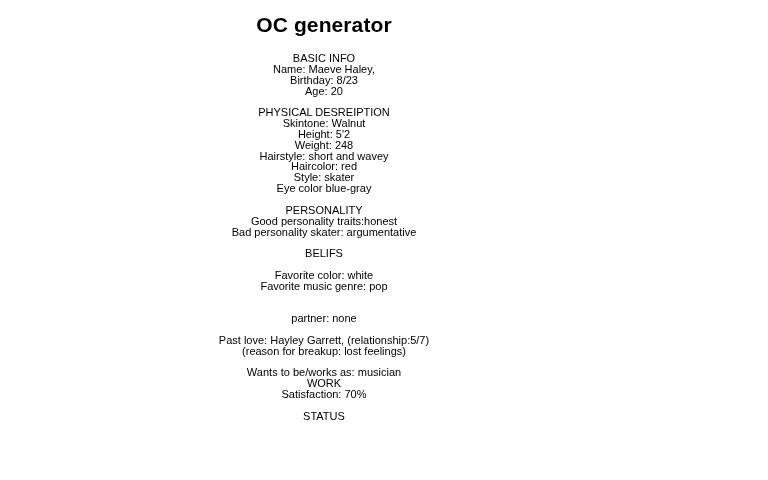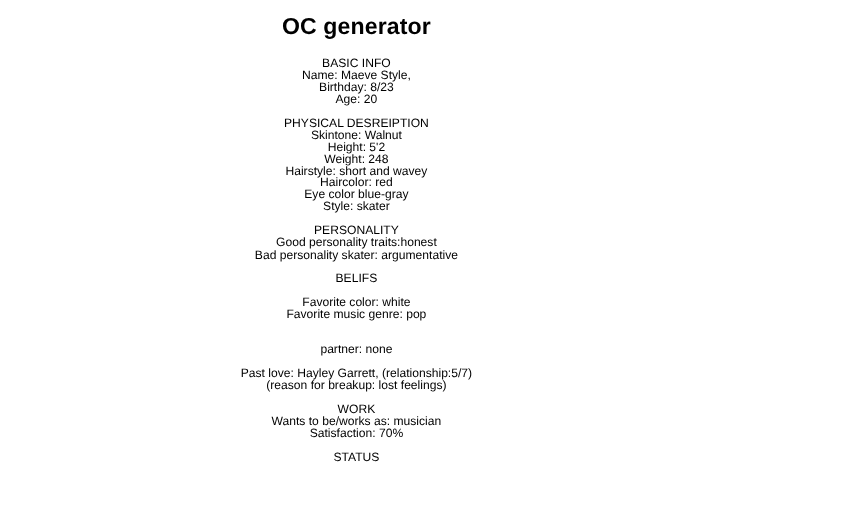--- a/index.html
+++ b/index.html
@@ -71,34 +71,34 @@
 
 <div class="page">
 
   <h1 class="page-title">OC generator</h1>
 
   <div class="spacer-top"></div>
 
   <div class="body-block" id="sections-root">
       <div class="section">
         <span class="line">BASIC INFO</span>
-        <span class="line">Name: Maeve Style,</span>
+        <span class="line">Name: Maeve Haley,</span>
         <span class="line">Birthday: 8/23</span>
         <span class="line">Age: 20</span>
       </div>
       <span class="line blank">&nbsp;</span>
       <div class="section">
         <span class="line">PHYSICAL DESREIPTION</span>
         <span class="line">Skintone: Walnut</span>
         <span class="line">Height: 5'2</span>
         <span class="line">Weight: 248</span>
         <span class="line">Hairstyle: short and wavey</span>
         <span class="line">Haircolor: red</span>
+        <span class="line">Style: skater</span>
         <span class="line">Eye color blue-gray</span>
-        <span class="line">Style: skater</span>
       </div>
       <span class="line blank">&nbsp;</span>
       <div class="section">
         <span class="line">PERSONALITY</span>
         <span class="line">Good personality traits:honest</span>
         <span class="line">Bad personality skater: argumentative</span>
       </div>
       <span class="line blank">&nbsp;</span>
       <div class="section">
         <span class="line">BELIFS</span>
@@ -109,22 +109,22 @@
       <span class="line blank">&nbsp;</span>
       <span class="line blank">&nbsp;</span>
       <div class="section">
         <span class="line">partner: none</span>
         <span class="line blank">&nbsp;</span>
         <span class="line">Past love: Hayley Garrett, (relationship:5/7)</span>
         <span class="line">(reason for breakup: lost feelings)</span>
       </div>
       <span class="line blank">&nbsp;</span>
       <div class="section">
+        <span class="line">Wants to be/works as: musician</span>
         <span class="line">WORK</span>
-        <span class="line">Wants to be/works as: musician</span>
         <span class="line">Satisfaction: 70%</span>
       </div>
       <span class="line blank">&nbsp;</span>
       <div class="section">
         <span class="line">STATUS</span>
       </div>
     </div>
 
 </div>
 

